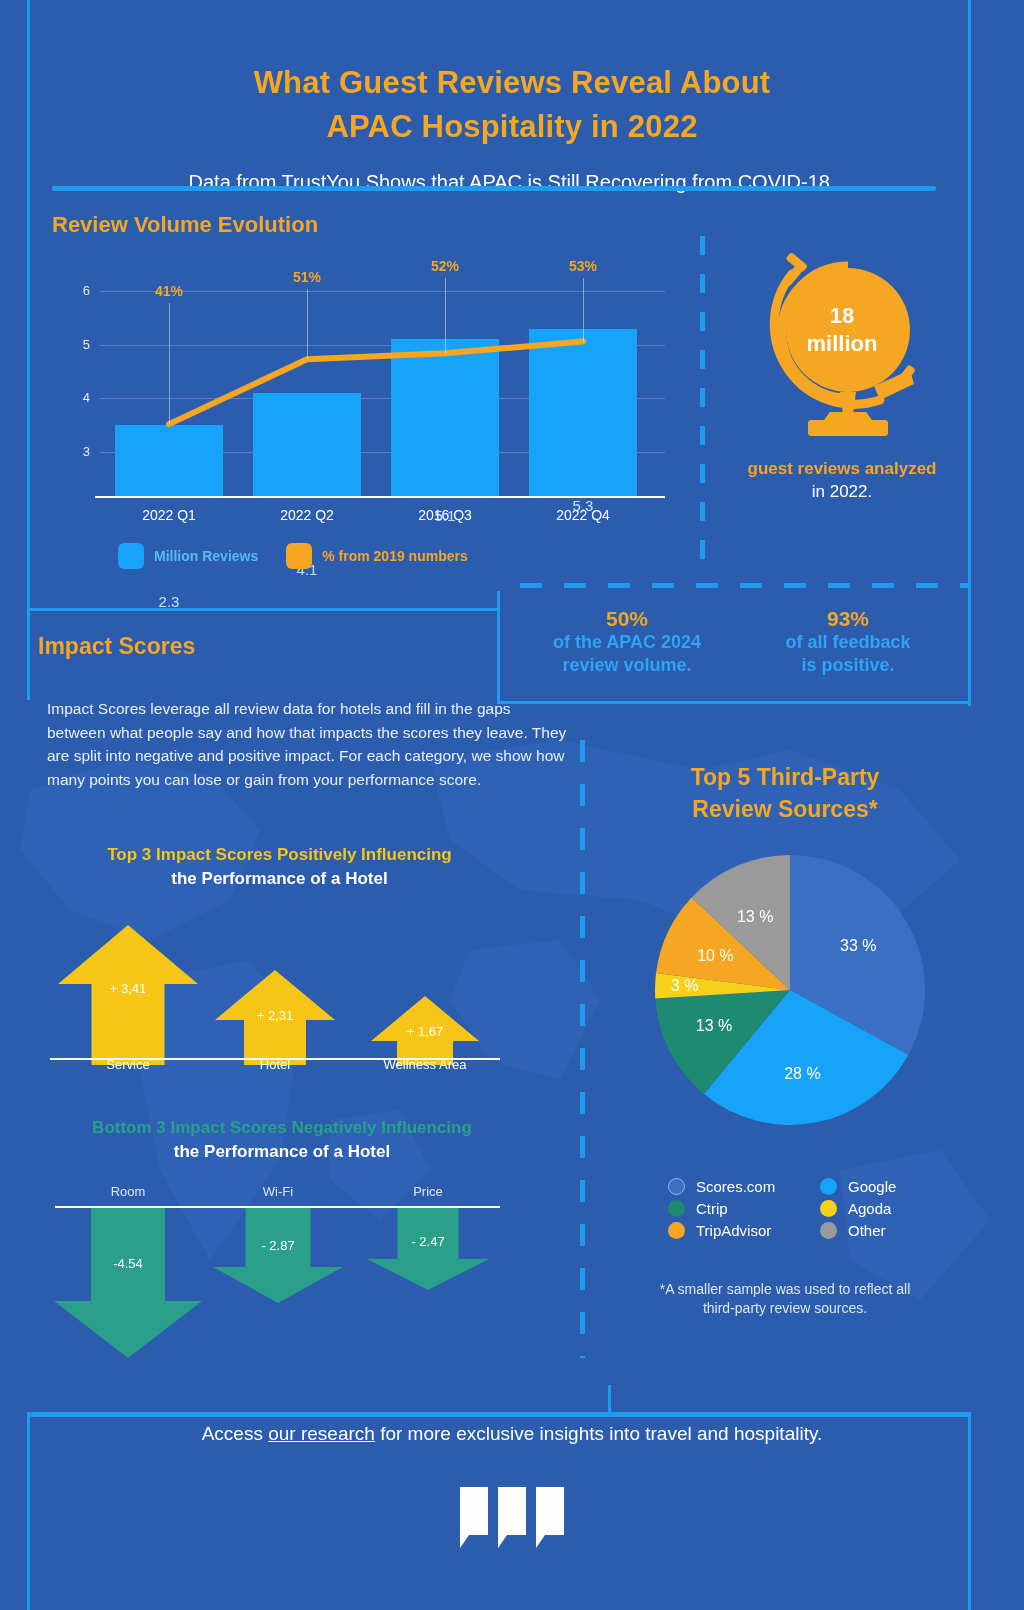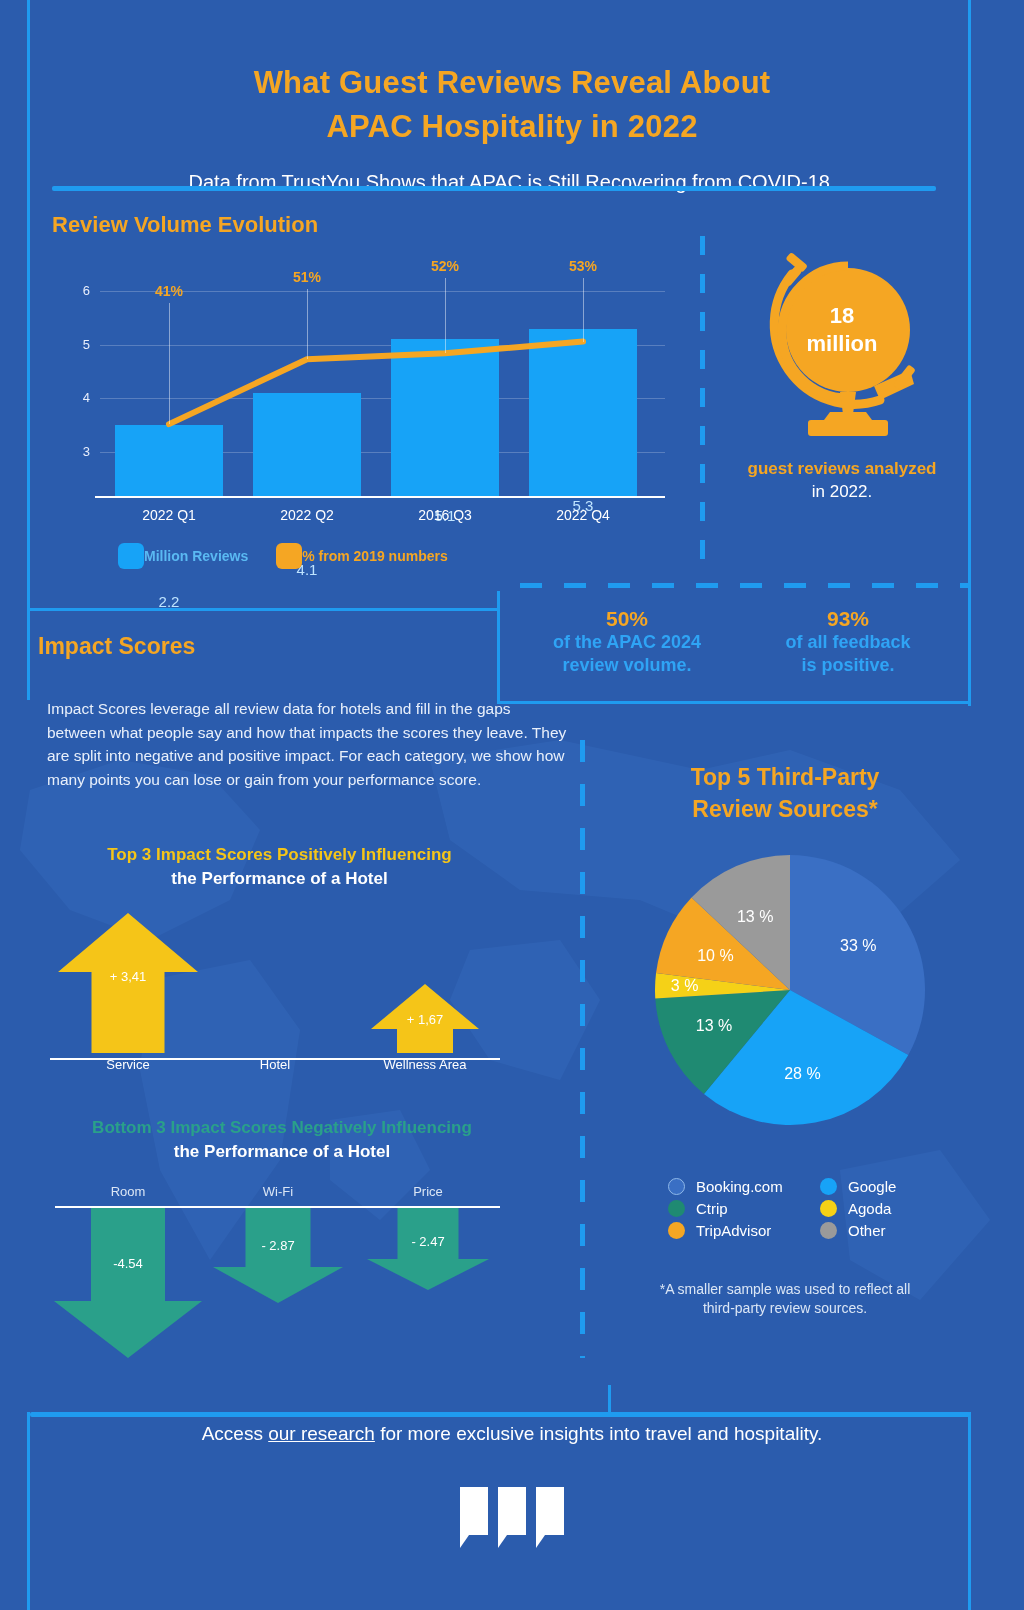--- a/index.html
+++ b/index.html
@@ -32,21 +32,21 @@
   .axis{position:absolute; left:35px; top:231px; width:570px; height:2px; background:#ffffff;}
 
   .bar{position:absolute; bottom:19px; background:#17a3f7;}
   .barval{position:absolute; width:100%; text-align:center; top:168px; color:#bfe4ff; font-size:15px;}
   .xlab{position:absolute; top:242px; width:130px; text-align:center; color:#ffffff; font-size:14px;}
 
   .pctlab{position:absolute; color:#f5a623; font-size:14px; font-weight:bold; text-align:center; width:60px;}
   .leader{position:absolute; width:1px; background:rgba(255,255,255,.45);}
 
   .legend{position:absolute; left:118px; top:543px; display:flex; gap:28px; align-items:center;}
-  .lg-item{display:flex; align-items:center; }
+  .lg-item{display:flex; align-items:center; gap:10px;}
   .lg-sw{width:26px; height:26px; border-radius:6px;}
   .lg-tx{font-size:14px; font-weight:bold;}
 
   
   .dash-v{position:absolute; left:700px; top:236px; width:5px; height:340px;
       background:repeating-linear-gradient(to bottom,#1f9bf0 0 19px, transparent 19px 38px);}
   .dash-h{position:absolute; left:520px; top:583px; width:448px; height:5px;
       background:repeating-linear-gradient(to right,#1f9bf0 0 22px, transparent 22px 44px);}
   .globe-wrap{position:absolute; left:752px; top:252px; width:180px; height:200px;}
   .globe-num{position:absolute; left:752px; top:302px; width:180px; text-align:center; color:#ffffff; font-size:22px; font-weight:bold; line-height:1.28;}
@@ -63,21 +63,21 @@
 
   
   .is-title{position:absolute; left:38px; top:633px; color:#f5a623; font-size:23px; font-weight:bold;}
   .is-body{position:absolute; left:47px; top:697px; width:520px; color:#e9f0fb; font-size:15.5px; line-height:1.52;}
 
   .pos-h{position:absolute; left:47px; top:843px; width:465px; text-align:center; line-height:1.42;}
   .pos-h .l1{color:#f5c518; font-size:17px; font-weight:bold;}
   .pos-h .l2{color:#ffffff; font-size:17px; font-weight:bold;}
 
   .arrows-up{position:absolute; left:50px; top:920px; width:460px; height:145px;}
-  .aup{position:absolute; bottom:12px;}
+  .aup{position:absolute; bottom:0;}
   .aup-val{position:absolute; width:100%; text-align:center; color:#ffffff; font-size:13px;}
   .pos-axis{position:absolute; left:50px; top:1058px; width:450px; height:2px; background:#ffffff;}
   .pos-lab{position:absolute; top:1057px; width:160px; text-align:center; color:#ffffff; font-size:13px;}
 
   .neg-h{position:absolute; left:47px; top:1116px; width:470px; text-align:center; line-height:1.42;}
   .neg-h .l1{color:#2aa08a; font-size:17px; font-weight:bold;}
   .neg-h .l2{color:#ffffff; font-size:17px; font-weight:bold;}
   .neg-lab{position:absolute; top:1184px; width:160px; text-align:center; color:#dbe6f5; font-size:13px;}
   .neg-axis{position:absolute; left:55px; top:1206px; width:445px; height:2px; background:#ffffff;}
   .arrows-dn{position:absolute; left:50px; top:1208px; width:460px; height:150px;}
@@ -146,21 +146,21 @@
     <div class="gridline" style="top: 187.015px;"></div>
     <div class="ylab" style="top: 187.015px;">3</div>
     <div class="gridline" style="top: 133.374px;"></div>
     <div class="ylab" style="top: 133.374px;">4</div>
     <div class="gridline" style="top: 79.733px;"></div>
     <div class="ylab" style="top: 79.733px;">5</div>
     <div class="gridline" style="top: 26.0922px;"></div>
     <div class="ylab" style="top: 26.0922px;">6</div>
     <div class="axis"></div>
     <div class="bar" style="left: 55px; width: 108px; height: 70.8058px; background: rgb(23, 163, 247);">
-      <div class="barval">2.2</div>
+      <div class="barval">2.3</div>
     </div>
     <div class="xlab" style="left: 44px;">2022 Q1</div>
     <div class="bar" style="left: 193px; width: 108px; height: 102.99px; background: rgb(23, 163, 247);">
       <div class="barval">4.1</div>
     </div>
     <div class="xlab" style="left: 182px;">2022 Q2</div>
     <div class="bar" style="left: 331px; width: 108px; height: 156.631px; background: rgb(23, 163, 247);">
       <div class="barval">5.1</div>
     </div>
     <div class="xlab" style="left: 320px;">2016 Q3</div>
@@ -237,20 +237,23 @@
 <div class="is-body">Impact Scores leverage all review data for hotels and fill in the gaps between what people say and how that impacts the scores they leave. They are split into negative and positive impact. For each category, we show how many points you can lose or gain from your performance score.</div>
 
 <div class="pos-h">
   <div class="l1">Top 3 Impact Scores Positively Influencing</div>
   <div class="l2">the Performance of a Hotel</div>
 </div>
 <div class="arrows-up" id="arrows-up">
     <div class="aup" style="left: 8px; width: 140px; height: 140px;"><svg width="140" height="140" viewBox="0 0 140 140">
         <polygon points="70,0 140,59 106.5,59 106.5,140 33.5,140 33.5,59 0,59" fill="#f5c518"></polygon>
       </svg><div class="aup-val" style="top: 56px;">+ 3,41</div></div>
+    <div class="aup" style="left: 165px; width: 120px; height: 95px;"><svg width="120" height="95" viewBox="0 0 120 95">
+        <polygon points="60,0 120,50 91,50 91,95 29,95 29,50 0,50" fill="#f5c518"></polygon>
+      </svg><div class="aup-val" style="top: 38px;">+ 2,31</div></div>
     <div class="aup" style="left: 321px; width: 108px; height: 69px;"><svg width="108" height="69" viewBox="0 0 108 69">
         <polygon points="54,0 108,45 82,45 82,69 26,69 26,45 0,45" fill="#f5c518"></polygon>
       </svg><div class="aup-val" style="top: 27.6px;">+ 1,67</div></div>
   </div>
 <div class="pos-axis"></div>
 <div id="pos-labels">
     <div class="pos-lab" style="left: 48px;">Service</div>
     <div class="pos-lab" style="left: 195px;">Hotel</div>
     <div class="pos-lab" style="left: 345px;">Wellness Area</div>
   </div>
@@ -287,21 +290,21 @@
       <path d="M135,135 L135,0 A135,135 0 0 1 253.30140180592156,200.0367460037316 Z" fill="#3a6fc4"></path>
       <path d="M135,135 L253.30140180592156,200.0367460037316 A135,135 0 0 1 48.94776138392689,239.01928777473154 Z" fill="#17a3f7"></path>
       <path d="M135,135 L48.94776138392689,239.01928777473154 A135,135 0 0 1 0.266391662183338,143.4767201364573 Z" fill="#1f8a72"></path>
       <path d="M135,135 L0.266391662183338,143.4767201364573 A135,135 0 0 1 1.0645153225454749,118.08001346881892 Z" fill="#f5d117"></path>
       <path d="M135,135 L1.0645153225454749,118.08001346881892 A135,135 0 0 1 36.58923529810944,42.58614069962702 Z" fill="#f5a623"></path>
       <path d="M135,135 L36.58923529810944,42.58614069962702 A135,135 0 0 1 134.99999999999997,0 Z" fill="#9a9a9a"></path>
     </svg><div class="pie-lab" style="left: 185.044px; top: 82.3932px;">33 %</div><div class="pie-lab" style="left: 129.19px; top: 209.87px;">28 %</div><div class="pie-lab" style="left: 40.8285px; top: 161.773px;">13 %</div><div class="pie-lab" style="left: 15.848px; top: 121.947px;">3 %</div><div class="pie-lab" style="left: 42.152px; top: 91.6615px;">10 %</div><div class="pie-lab" style="left: 81.9033px; top: 53.1398px;">13 %</div></div>
 <div class="pie-legend" id="pie-legend">
     <div class="pl">
       <div class="pl-dot" style="background: rgb(58, 111, 196); border: 1px solid rgb(143, 184, 232);"></div>
-      <div class="pl-tx">Booking.com</div>
+      <div class="pl-tx">Scores.com</div>
     </div>
     <div class="pl">
       <div class="pl-dot" style="background: rgb(23, 163, 247);"></div>
       <div class="pl-tx">Google</div>
     </div>
     <div class="pl">
       <div class="pl-dot" style="background: rgb(31, 138, 114);"></div>
       <div class="pl-tx">Ctrip</div>
     </div>
     <div class="pl">

